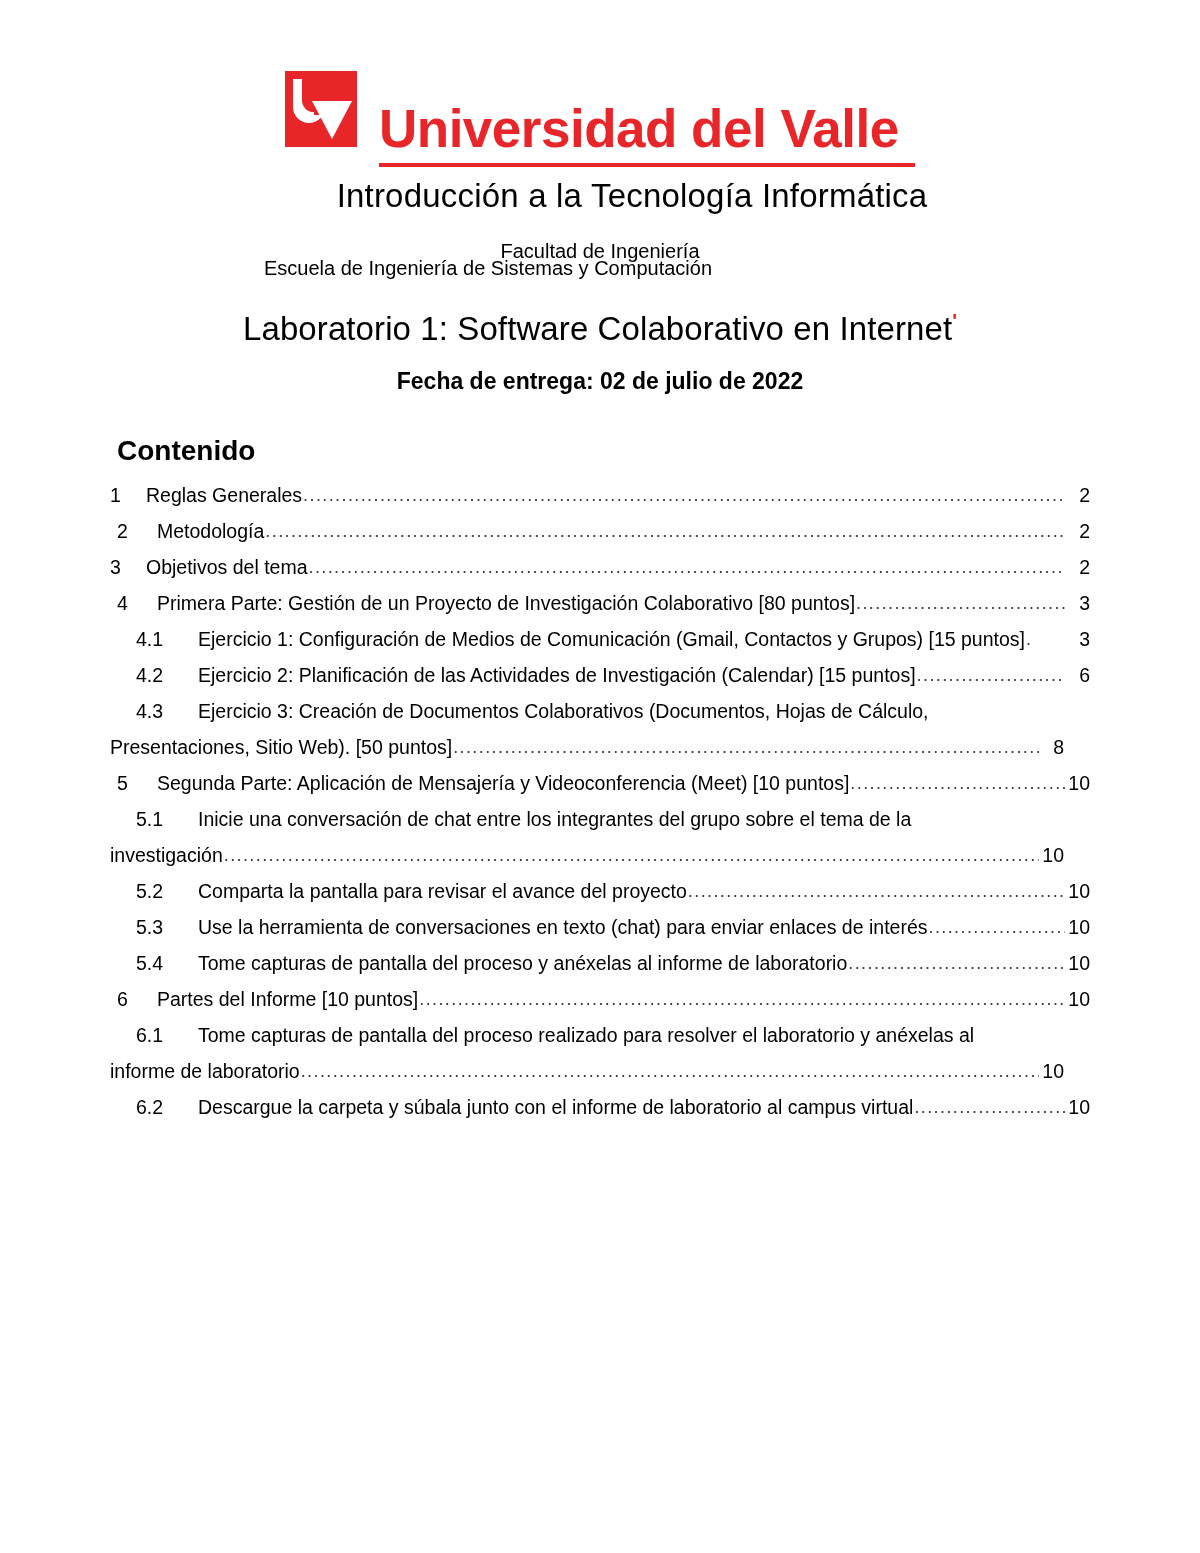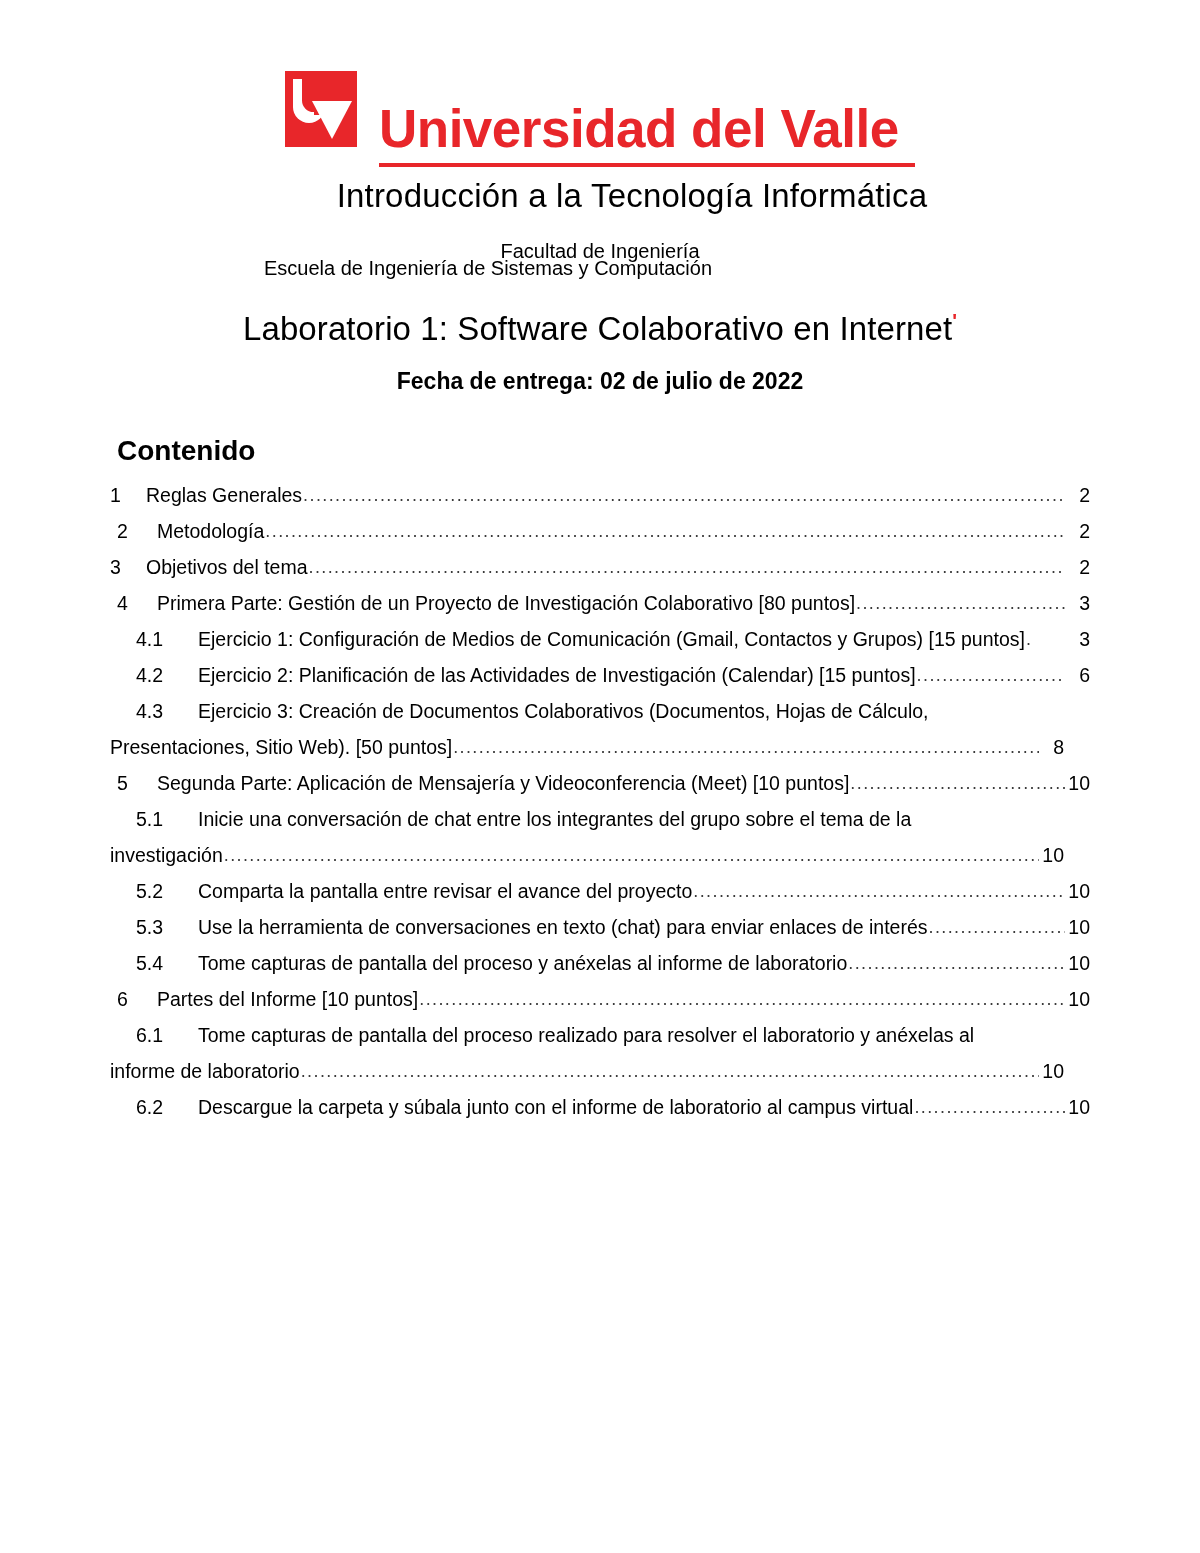--- a/index.html
+++ b/index.html
@@ -337,21 +337,21 @@
         </div>
         <div class="toc-second-line">
           <span class="toc-second-text">investigación</span>
           <span class="toc-leader">..............................................................................................................................................................................................</span>
           <span class="toc-page">10</span>
         </div>
       </div>
       <div class="toc-entry lvl2">
         <div class="toc-row">
           <span class="toc-num">5.2</span>
-          <span class="toc-label">Comparta la pantalla entre revisar el avance del proyecto </span>
+          <span class="toc-label">Comparta la pantalla para revisar el avance del proyecto </span>
           <span class="toc-leader">..............................................................................................................................................................................................</span>
           <span class="toc-page">10</span>
         </div>
       </div>
       <div class="toc-entry lvl2">
         <div class="toc-row">
           <span class="toc-num">5.3</span>
           <span class="toc-label">Use la herramienta de conversaciones en texto (chat) para enviar enlaces de interés </span>
           <span class="toc-leader">..............................................................................................................................................................................................</span>
           <span class="toc-page">10</span>

